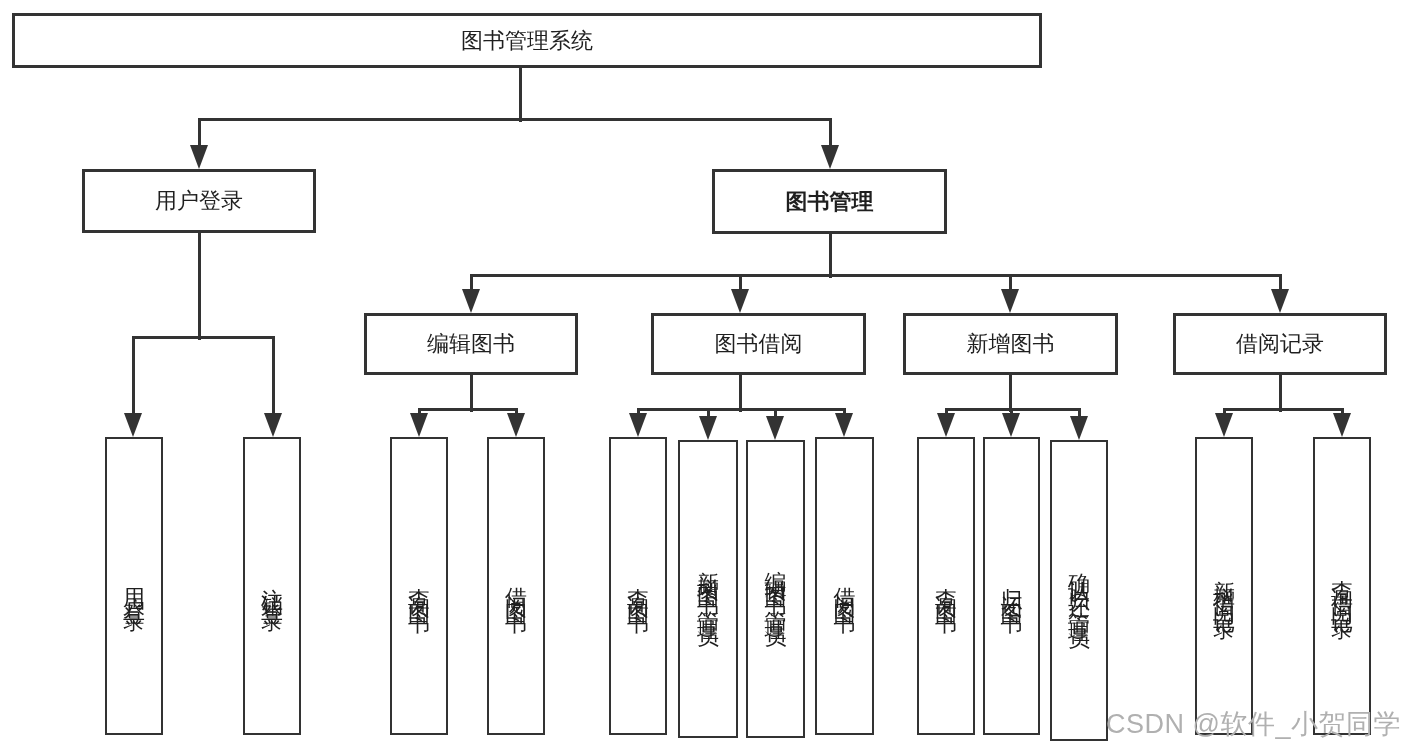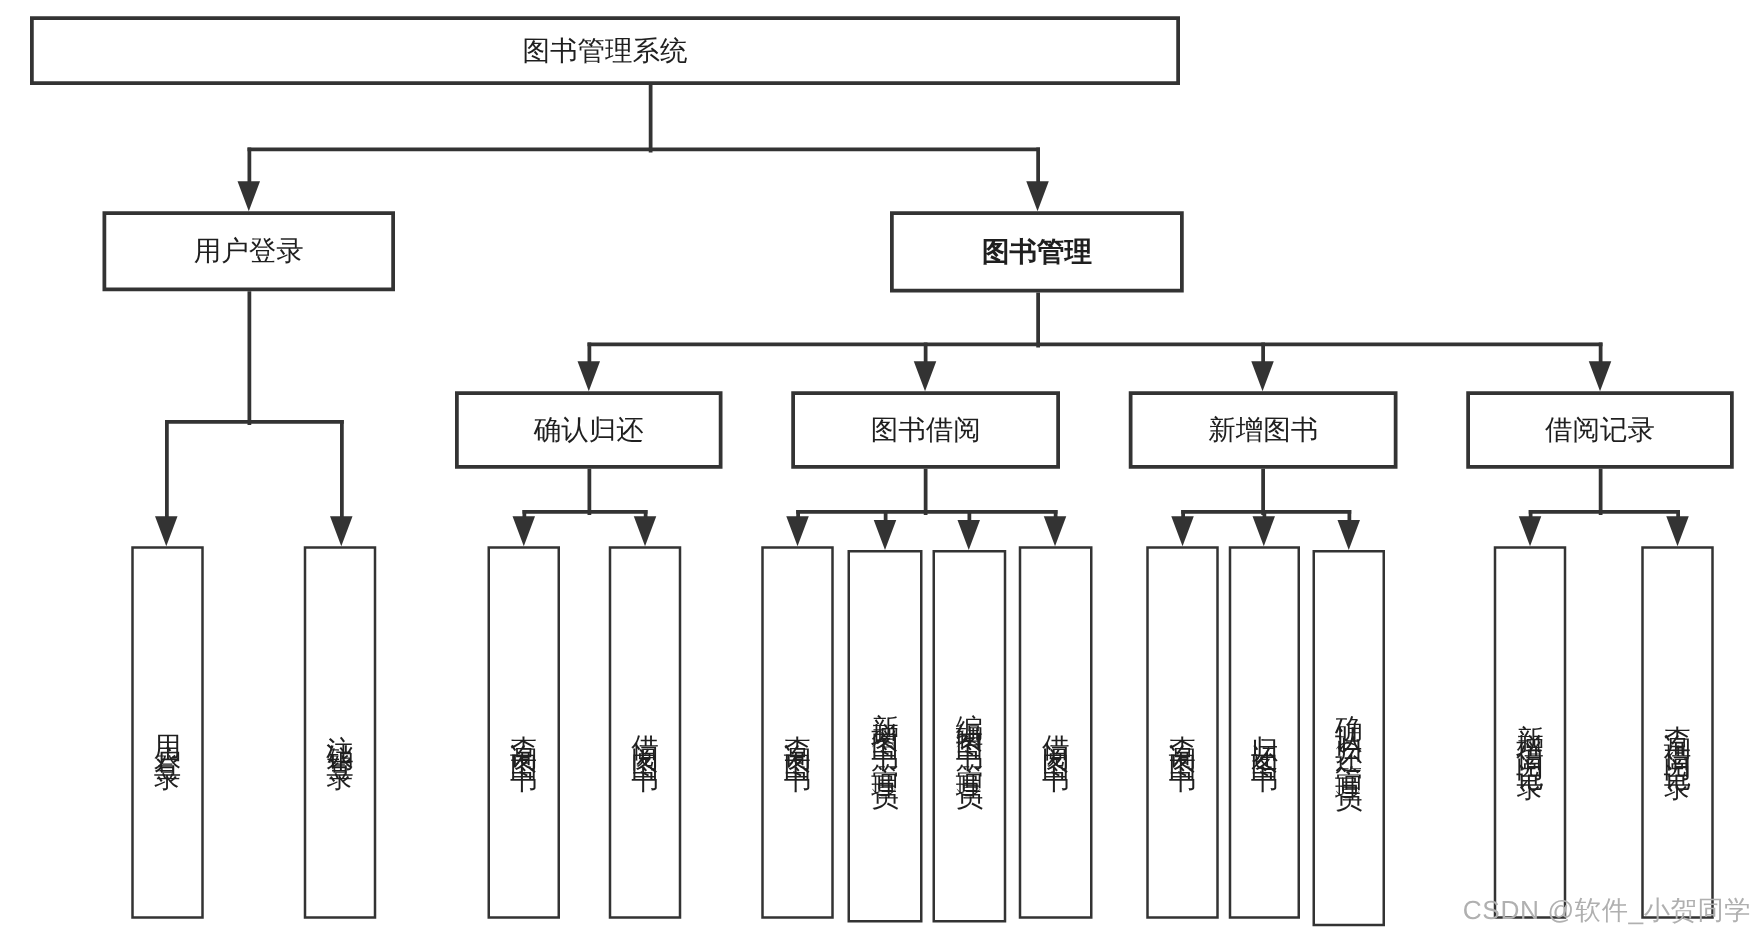--- a/index.html
+++ b/index.html
@@ -27,41 +27,41 @@
   }
   .line{position:absolute;background:var(--line);}
   .stem{position:absolute;background:var(--line);width:3px;}
   .tri{
     position:absolute;width:0;height:0;
     border-left:9px solid transparent;border-right:9px solid transparent;
     border-top:24px solid var(--line);
   }
   .watermark{
     position:absolute;right:4px;bottom:5px;
-    font-size:21px;color:var(--wm);letter-spacing:0.5px;
+    font-size:27px;color:var(--wm);letter-spacing:0.5px;
   }
 </style>
 </head>
 <body>
 
 <div class="stage">
   <div id="nodes-layer">
-      <div class="node" style="left: 24px; top: 13px; width: 920px; height: 55px;">
+      <div class="node" style="left: 12px; top: 13px; width: 1030px; height: 55px;">
         <span class="lbl">图书管理系统</span>
       </div>
       <div class="node" style="left: 82px; top: 169px; width: 234px; height: 64px;">
         <span class="lbl">用户登录</span>
       </div>
       <div class="node" style="left: 712px; top: 169px; width: 235px; height: 65px; font-weight: bold;">
         <span class="lbl">图书管理</span>
       </div>
       <div class="node" style="left: 364px; top: 313px; width: 214px; height: 62px;">
-        <span class="lbl">确认归还</span>
+        <span class="lbl">编辑图书</span>
       </div>
-      <div class="node" style="left: 633px; top: 313px; width: 215px; height: 62px; justify-content: center;">
+      <div class="node" style="left: 651px; top: 313px; width: 215px; height: 62px; justify-content: center;">
         <span class="lbl">图书借阅</span>
       </div>
       <div class="node" style="left: 903px; top: 313px; width: 215px; height: 62px;">
         <span class="lbl">新增图书</span>
       </div>
       <div class="node" style="left: 1173px; top: 313px; width: 214px; height: 62px;">
         <span class="lbl">借阅记录</span>
       </div>
       <div class="node leaf" style="left: 105px; top: 437px; width: 58px; height: 298px;">
         <span class="lbl">用户登录</span>

